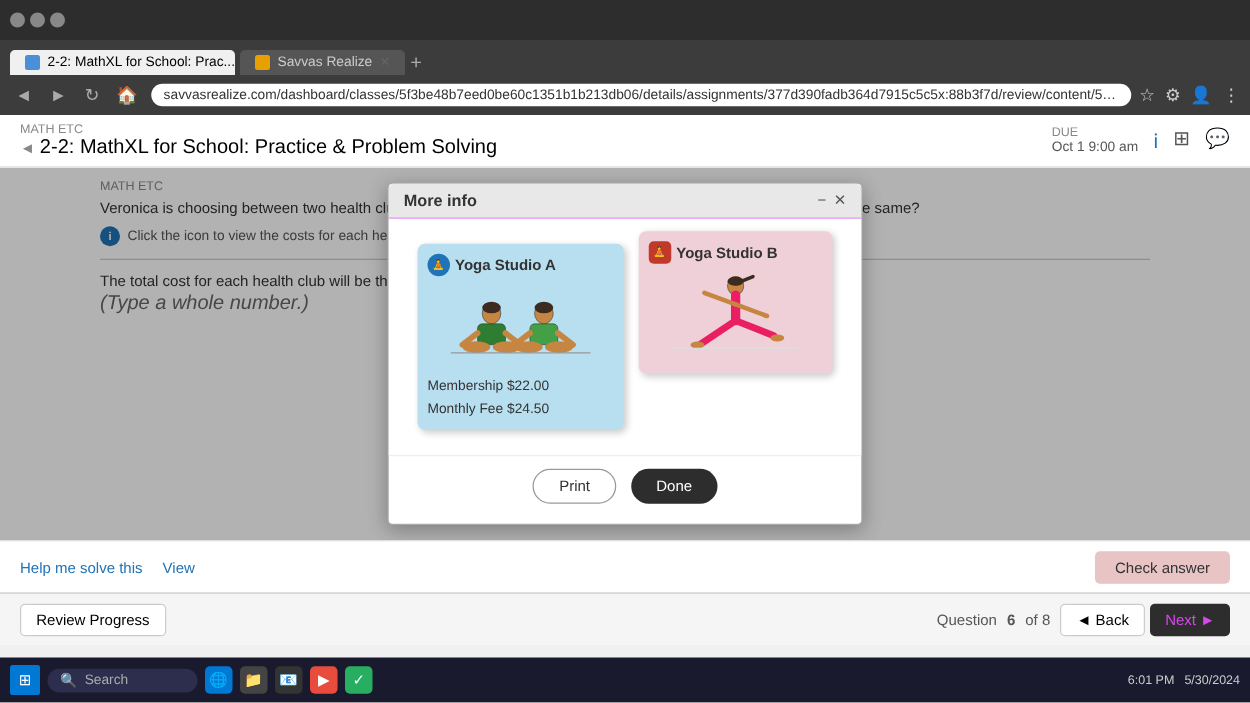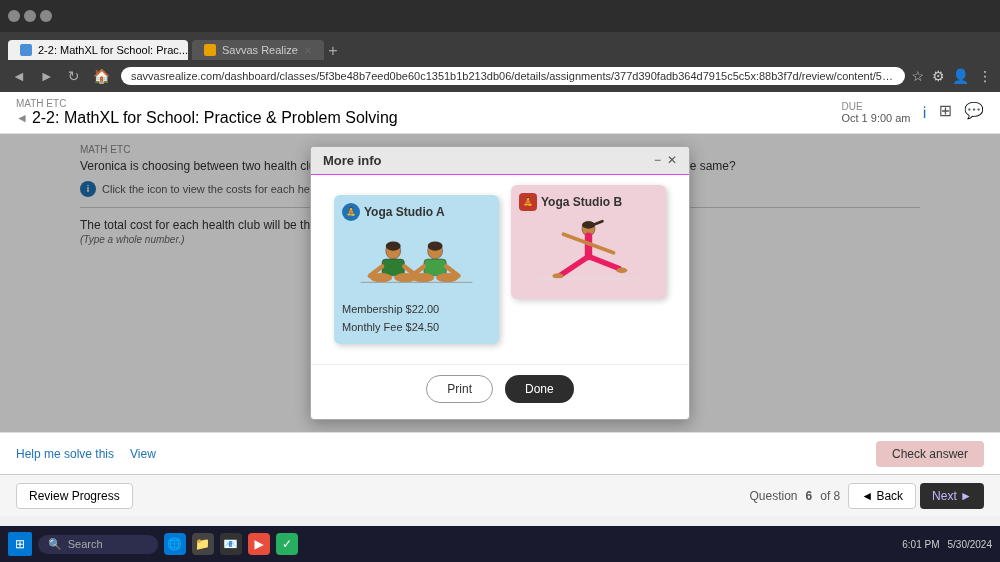--- a/index.html
+++ b/index.html
@@ -183,21 +183,21 @@
       gap: 6px;
       margin-top: 8px;
     }
     .answer-box {
       width: 36px;
       height: 18px;
       border: 1px solid #999;
       background: #fff;
     }
     .type-note {
-      font-size: 10px;
+      font-size: 16px;
       color: #666;
       font-style: italic;
     }
 
     
     .bottom-toolbar {
       background: #fff;
       border-top: 1px solid #ddd;
       padding: 6px 16px;
       display: flex;
@@ -257,21 +257,21 @@
       border-radius: 4px;
       padding: 5px 12px;
       font-size: 12px;
       cursor: pointer;
       display: flex;
       align-items: center;
       gap: 4px;
     }
     .next-btn {
       background: #2d2d2d;
-      color: #c4b5fd;
+      color: #d946ef;
       border: none;
       border-radius: 4px;
       padding: 5px 12px;
       font-size: 12px;
       cursor: pointer;
       display: flex;
       align-items: center;
       gap: 4px;
     }
 

